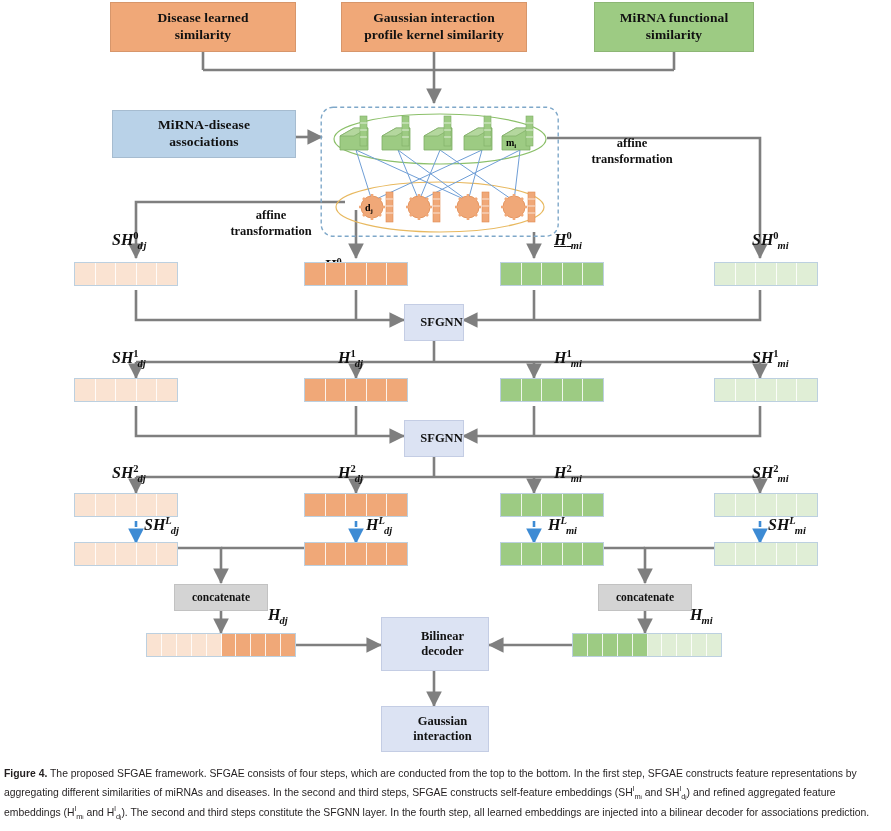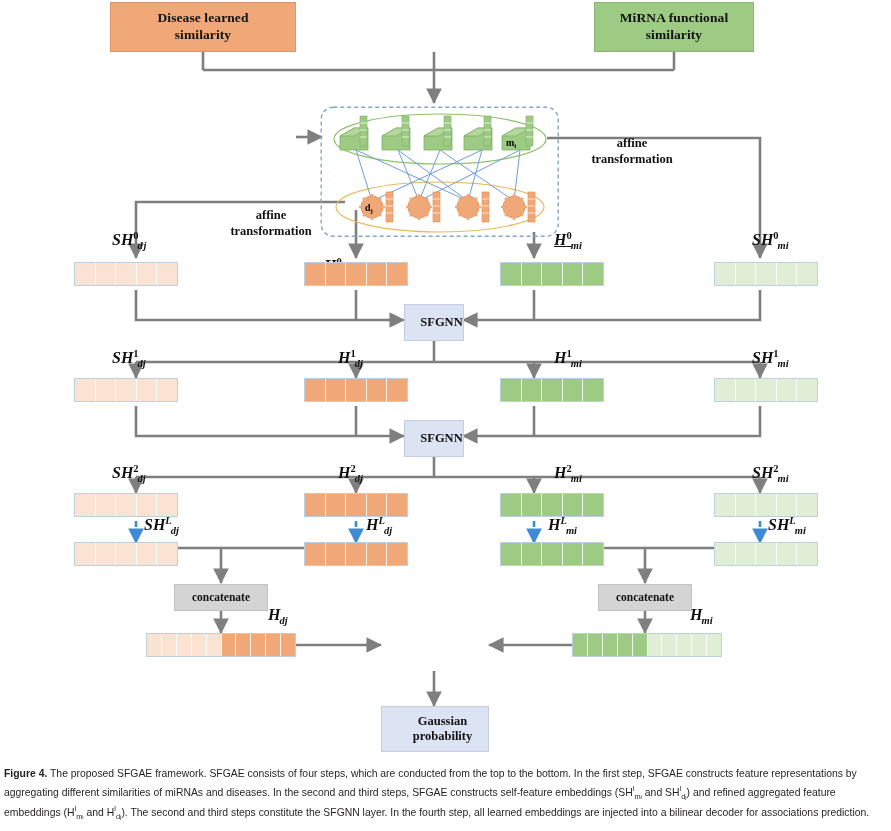--- a/index.html
+++ b/index.html
@@ -133,28 +133,40 @@
     </g>
   </svg>
 
   <div class="abs hdrbox hdr-orange" style="left:110px;top:2px;width:186px;height:50px;">
     <span>
       <span>Disease learned</span><br>
       <span>similarity</span>
     </span>
   </div>
 
+  <div class="abs hdrbox hdr-orange" style="left:341px;top:2px;width:186px;height:50px;">
+    <span>
+      <span>Gaussian interaction</span><br>
+      <span>profile kernel similarity</span>
+    </span>
+  </div>
 
   <div class="abs hdrbox hdr-green" style="left:594px;top:2px;width:160px;height:50px;">
     <span>
       <span>MiRNA functional</span><br>
       <span>similarity</span>
     </span>
   </div>
 
+  <div class="abs hdrbox hdr-blue" style="left:112px;top:110px;width:184px;height:48px;">
+    <span>
+      <span>MiRNA-disease</span><br>
+      <span>associations</span>
+    </span>
+  </div>
 
   <svg class="abs" style="left:320px;top:106px;width:240px;height:132px;" viewBox="0 0 240 132">
     <rect x="1.2" y="1.2" width="237" height="129" rx="12" ry="12" fill="none" stroke="#7fa8c9" stroke-width="1.4" stroke-dasharray="4,3"></rect>
     <ellipse cx="120" cy="33" rx="106" ry="25" fill="none" stroke="#8cc06a" stroke-width="1.2"></ellipse>
     <ellipse cx="120" cy="101" rx="104" ry="25" fill="none" stroke="#e8b960" stroke-width="1.2"></ellipse>
 
     <g stroke="#6f9ed6" stroke-width="1" fill="none">
       <path d="M36,44 L52,95"></path>
       <path d="M78,44 L99,95"></path>
       <path d="M78,44 L148,95"></path>
@@ -485,25 +497,31 @@
     <i style="background:#e0eed6"></i>
       <i style="background:#e0eed6"></i>
       <i style="background:#e0eed6"></i>
       <i style="background:#e0eed6"></i>
       <i style="background:#e0eed6"></i>
   </div>
   <div class="abs mlabel" style="left:690px;top:607px;">
     <span>H</span><span class="sub"><span>m</span><span>i</span></span>
   </div>
 
+  <div class="abs pbox" style="left:381px;top:617px;width:108px;height:54px;">
+    <span>
+      <span>Bilinear</span><br>
+      <span>decoder</span>
+    </span>
+  </div>
 
   <div class="abs pbox" style="left:381px;top:706px;width:108px;height:46px;">
     <span>
       <span>Gaussian</span><br>
-      <span>probability</span>
+      <span>interaction</span>
     </span>
   </div>
 
   <div class="caption">
     <b>Figure 4.</b>
     <span>The proposed SFGAE framework. SFGAE consists of four steps, which are conducted from the top to the bottom. In the first step, SFGAE constructs feature representations by aggregating different similarities of miRNAs and diseases. In the second and third steps, SFGAE constructs self-feature embeddings (SH</span><span class="sp">l</span><span class="sb">m<span style="font-size:6px">i</span></span><span> and SH</span><span class="sp">l</span><span class="sb">d<span style="font-size:6px">j</span></span><span>) and refined aggregated feature embeddings (H</span><span class="sp">l</span><span class="sb">m<span style="font-size:6px">i</span></span><span> and H</span><span class="sp">l</span><span class="sb">d<span style="font-size:6px">j</span></span><span>). The second and third steps constitute the SFGNN layer. In the fourth step, all learned embeddings are injected into a bilinear decoder for associations prediction.</span>
   </div>
 
 </div>
 

